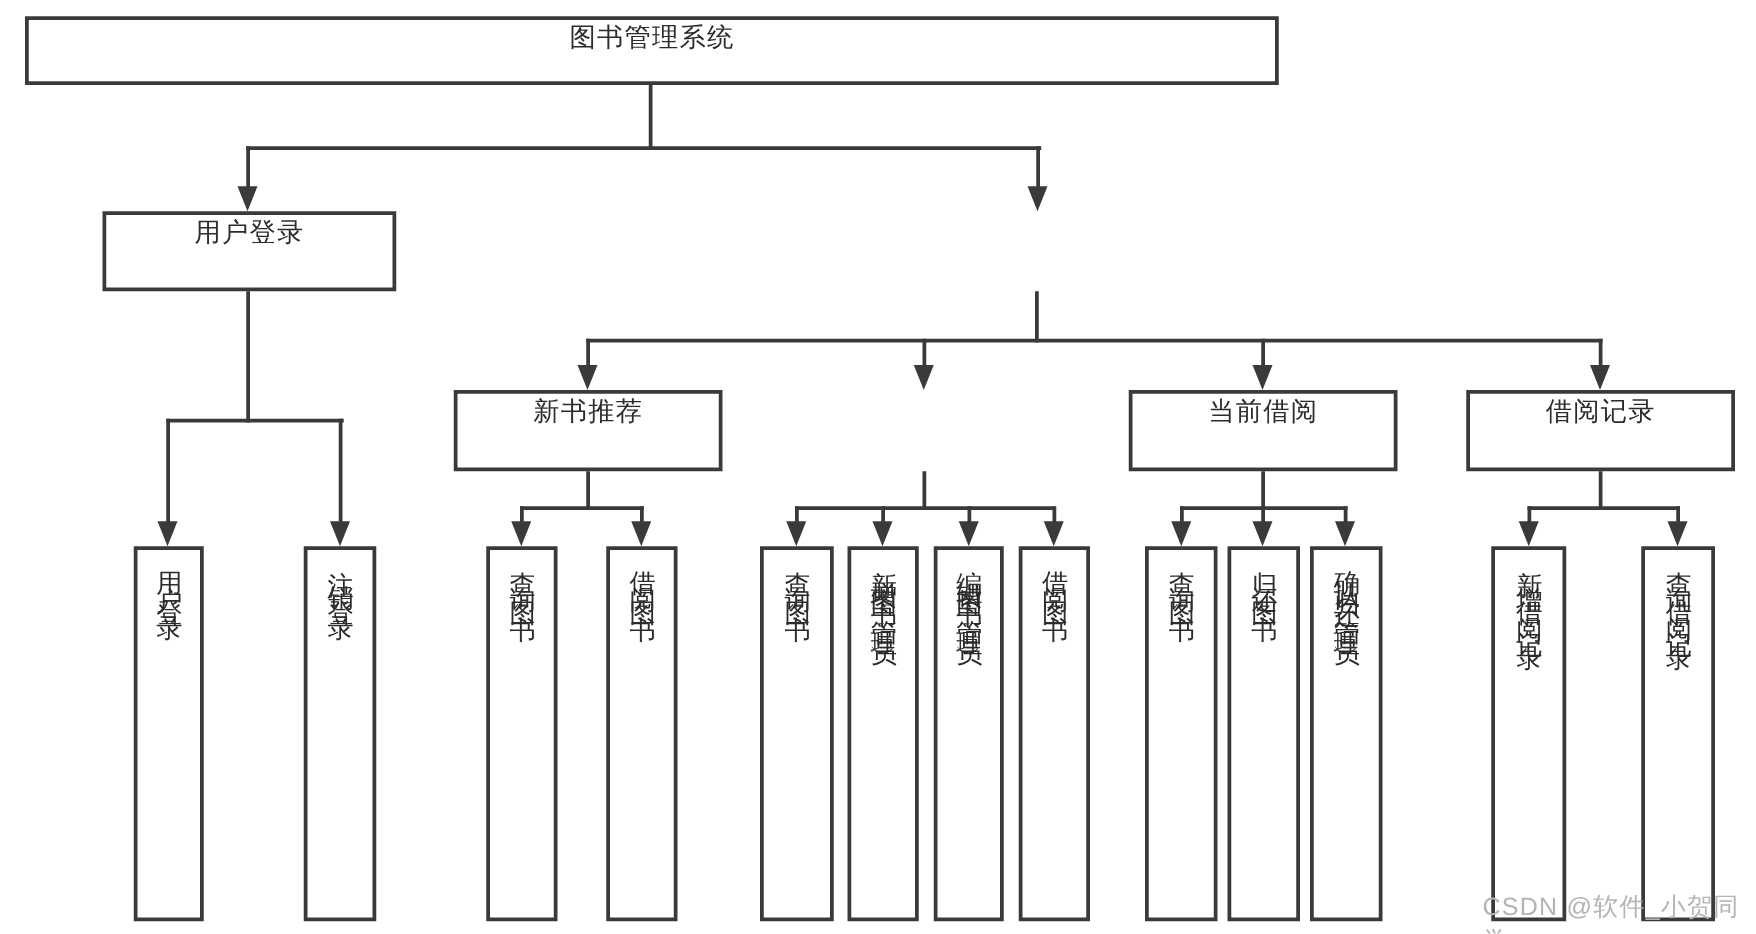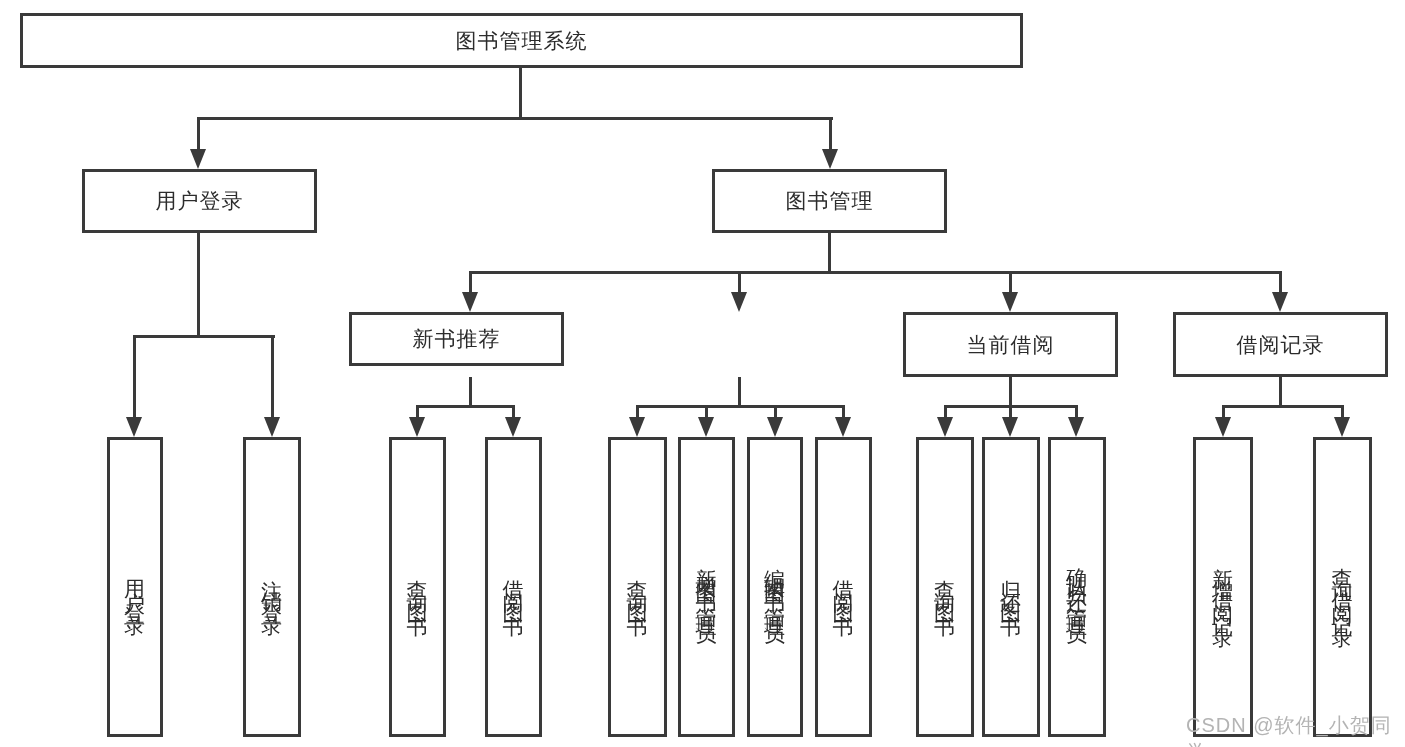--- a/index.html
+++ b/index.html
@@ -14,21 +14,21 @@
     font-family:"Liberation Sans","DejaVu Sans",sans-serif;
     color:var(--text);
     overflow:hidden;
   }
   .box{
     position:absolute;
     box-sizing:border-box;
     border:3px solid var(--line);
     background:#ffffff;
     display:flex;
-    align-items:center;
+    align-items:flex-start;
     justify-content:center;
     font-size:21px;
     letter-spacing:1px;
     color:var(--text);
   }
   .vbox span{
     writing-mode:vertical-rl;
     text-orientation:mixed;
     letter-spacing:12px;
     font-size:21px;
@@ -62,25 +62,22 @@
 
 <div id="canvas">
 
   <div class="box" style="left:20px;top:13px;width:1003px;height:55px;">
     <span>图书管理系统</span>
   </div>
 
   <div class="box" style="left:82px;top:169px;width:235px;height:64px;">
     <span>用户登录</span>
   </div>
-  <div class="box" style="left:712px;top:169px;width:235px;height:64px;">
-    <span>图书管理</span>
-  </div>
 
-  <div class="box" style="left:349px;top:312px;width:215px;height:54px;">
+  <div class="box" style="left:363px;top:312px;width:215px;height:65px;">
     <span>新书推荐</span>
   </div>
   <div class="box" style="left:903px;top:312px;width:215px;height:65px;">
     <span>当前借阅</span>
   </div>
   <div class="box" style="left:1173px;top:312px;width:215px;height:65px;">
     <span>借阅记录</span>
   </div>
 
   <div class="box vbox" style="left:107px;top:437px;width:56px;height:300px;">

